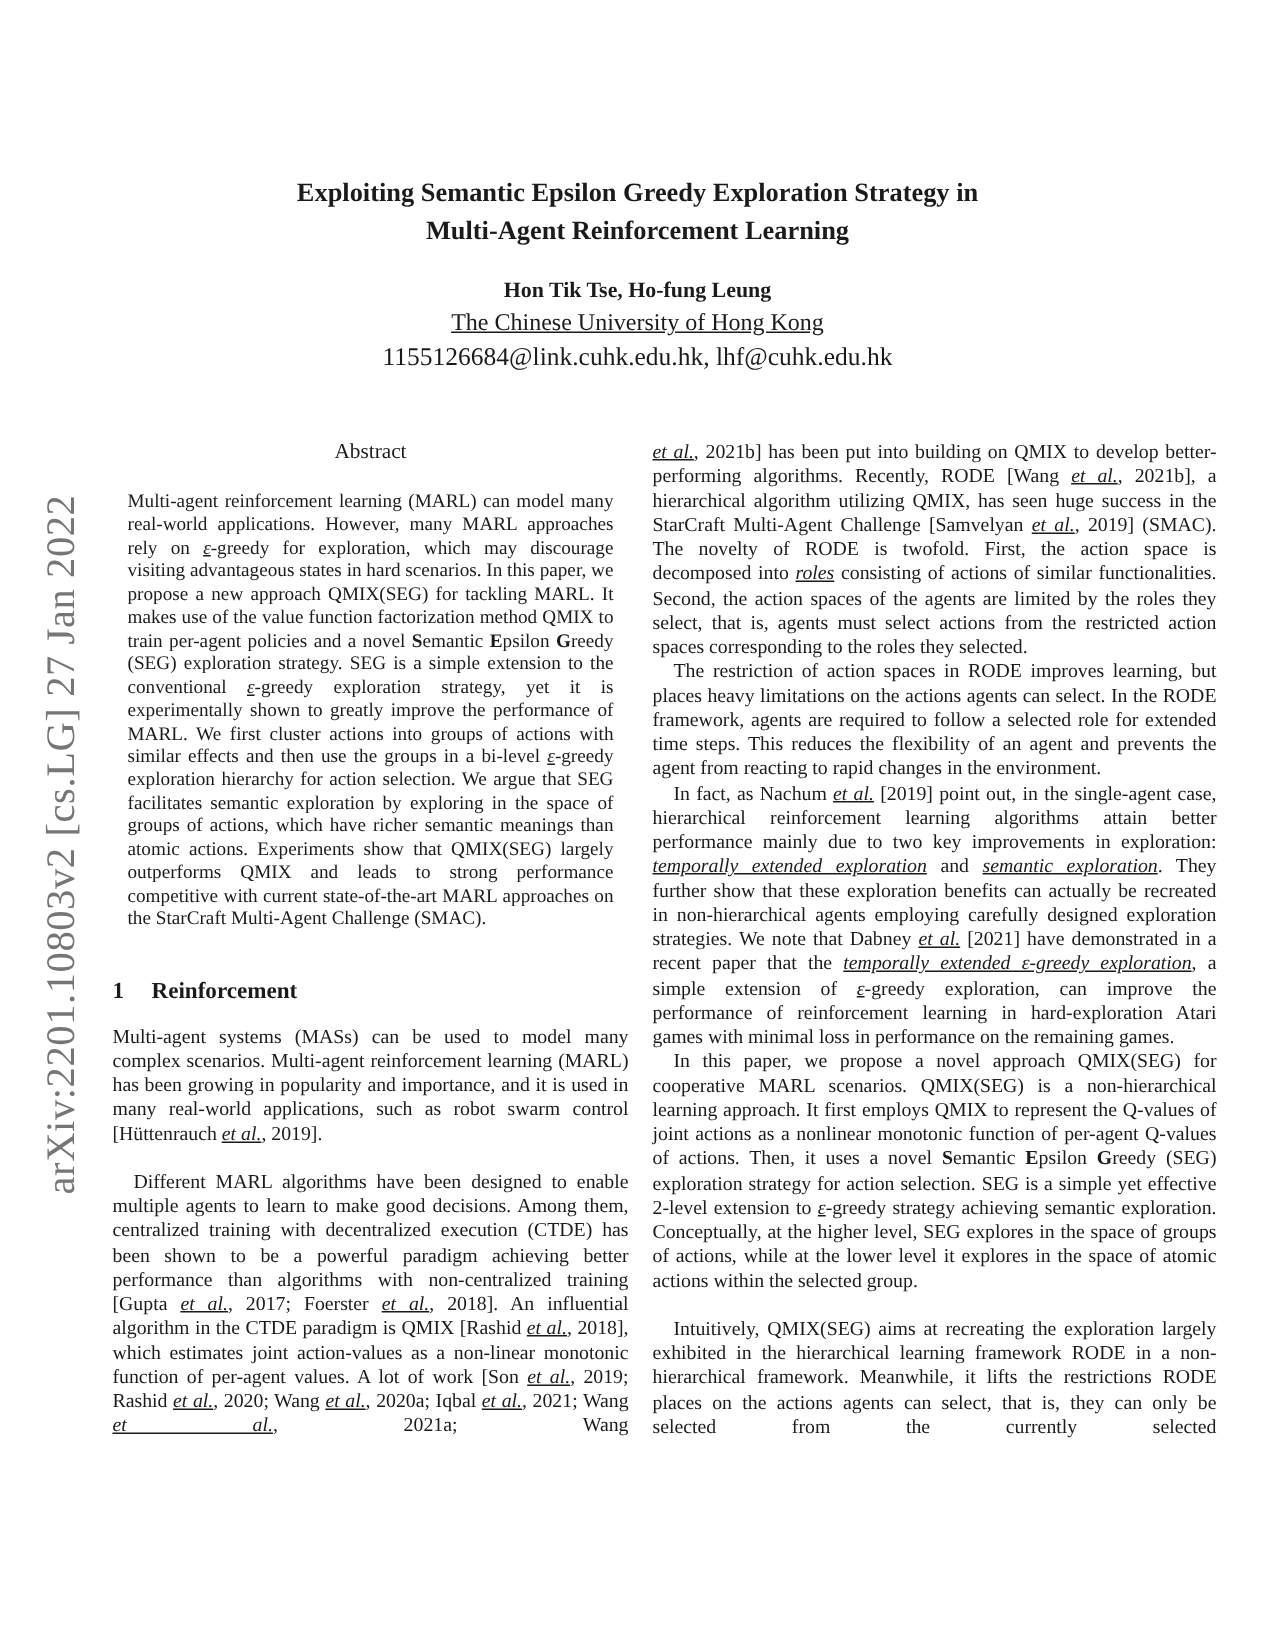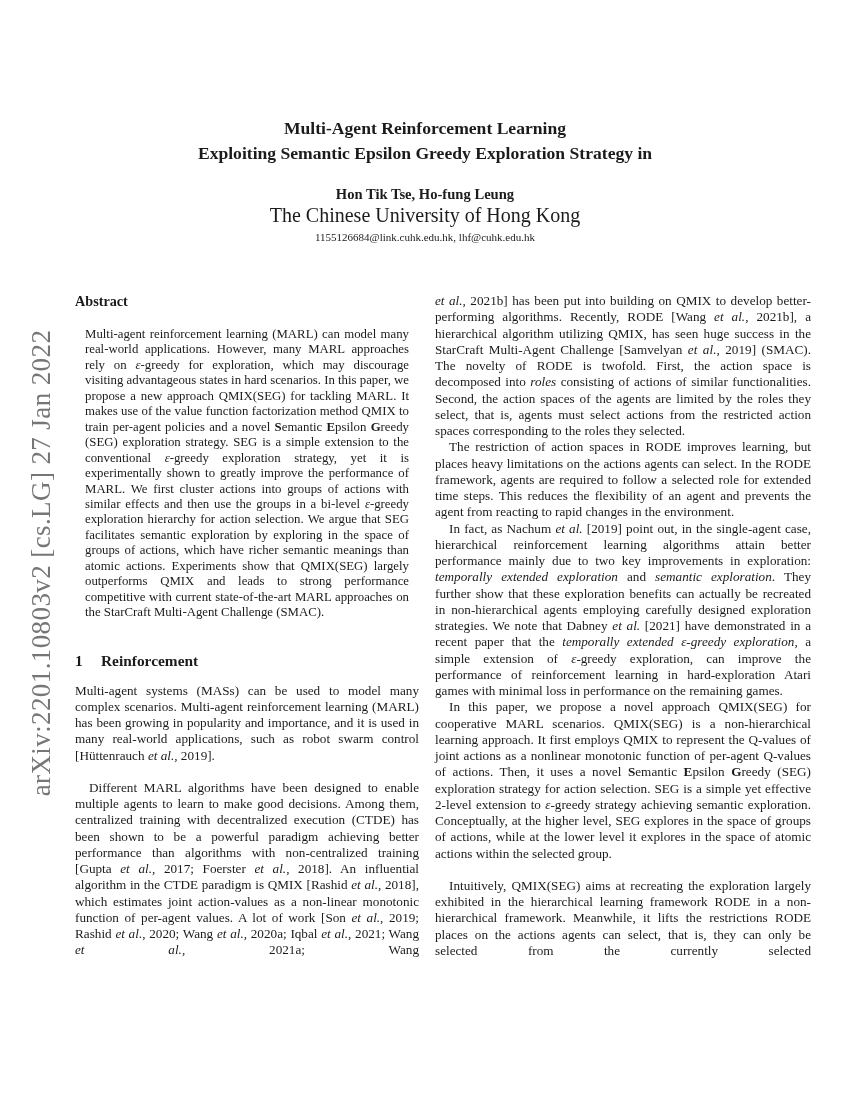--- a/index.html
+++ b/index.html
@@ -10,49 +10,49 @@
   }
   .watermark {
     position:absolute; left:41px; top:563px;
     transform:translate(-50%,-50%) rotate(-90deg);
     white-space:nowrap; font-size:27px; letter-spacing:0.4px;
     color:#767676;
   }
   .header { position:absolute; top:116px; left:0; width:850px; text-align:center; }
   .title-line { font-size:17.6px; font-weight:bold; line-height:24.5px; }
   .authors { margin-top:19px; font-size:14.6px; font-weight:bold; line-height:21px; }
-  .affiliation { font-size:20px; line-height:21.5px; }
-  .emails { font-size:11px; line-height:21.5px; }
+  .affiliation { font-size:16px; line-height:21.5px;text-decoration:underline; }
+  .emails { font-size:17px; line-height:21.5px; }
 
   .col-left  { position:absolute; left:75px;  top:293px; width:344px; }
   .col-right { position:absolute; left:435px; top:293px; width:376px; }
 
-  .abs-heading { font-weight:bold; font-size:14.2px; margin:0 0 14px 0; }
+  .abs-heading { text-align:center; font-weight:normal; font-size:14.2px; margin:0 0 14px 0; }
   .abs-body {
     margin:17px 10px; font-size:12.8px; line-height:15.45px;
     text-align:justify;
   }
   .sec-heading { display:flex; margin:31px 0 13px 0; font-size:15.4px; font-weight:bold; }
   .sec-num { width:26px; flex:0 0 26px; }
   p.para { margin:0; font-size:13.2px; line-height:16.25px; text-align:justify; }
   p.indent { text-indent:14px; }
   p.cut { text-align-last:justify;margin-top:16px; }
-  .it { font-style:italic; }
+  .it { font-style:italic;text-decoration:underline; }
   .bd { font-weight:bold; }
 </style>
 </head>
 <body>
 
 <div class="page">
 
   <div class="watermark">arXiv:2201.10803v2  [cs.LG]  27 Jan 2022</div>
 
   <div class="header">
+    <div class="title-line">Exploiting Semantic Epsilon Greedy Exploration Strategy in</div>
     <div class="title-line">Multi-Agent Reinforcement Learning</div>
-    <div class="title-line">Exploiting Semantic Epsilon Greedy Exploration Strategy in</div>
     <div class="authors">Hon Tik Tse, Ho-fung Leung</div>
     <div class="affiliation">The Chinese University of Hong Kong</div>
     <div class="emails">1155126684@link.cuhk.edu.hk, lhf@cuhk.edu.hk</div>
   </div>
 
   <div class="col-left">
     <div class="abs-heading">Abstract</div>
     <div class="abs-body">Multi-agent reinforcement learning (MARL) can model many real-world applications. However, many MARL approaches rely on <span class="it">ε</span>-greedy for exploration, which may discourage visiting advantageous states in hard scenarios. In this paper, we propose a new approach QMIX(SEG) for tackling MARL. It makes use of the value function factorization method QMIX to train per-agent policies and a novel <span class="bd">S</span>emantic <span class="bd">E</span>psilon <span class="bd">G</span>reedy (SEG) exploration strategy. SEG is a simple extension to the conventional <span class="it">ε</span>-greedy exploration strategy, yet it is experimentally shown to greatly improve the performance of MARL. We first cluster actions into groups of actions with similar effects and then use the groups in a bi-level <span class="it">ε</span>-greedy exploration hierarchy for action selection. We argue that SEG facilitates semantic exploration by exploring in the space of groups of actions, which have richer semantic meanings than atomic actions. Experiments show that QMIX(SEG) largely outperforms QMIX and leads to strong performance competitive with current state-of-the-art MARL approaches on the StarCraft Multi-Agent Challenge (SMAC).</div>
 
     <div class="sec-heading">

